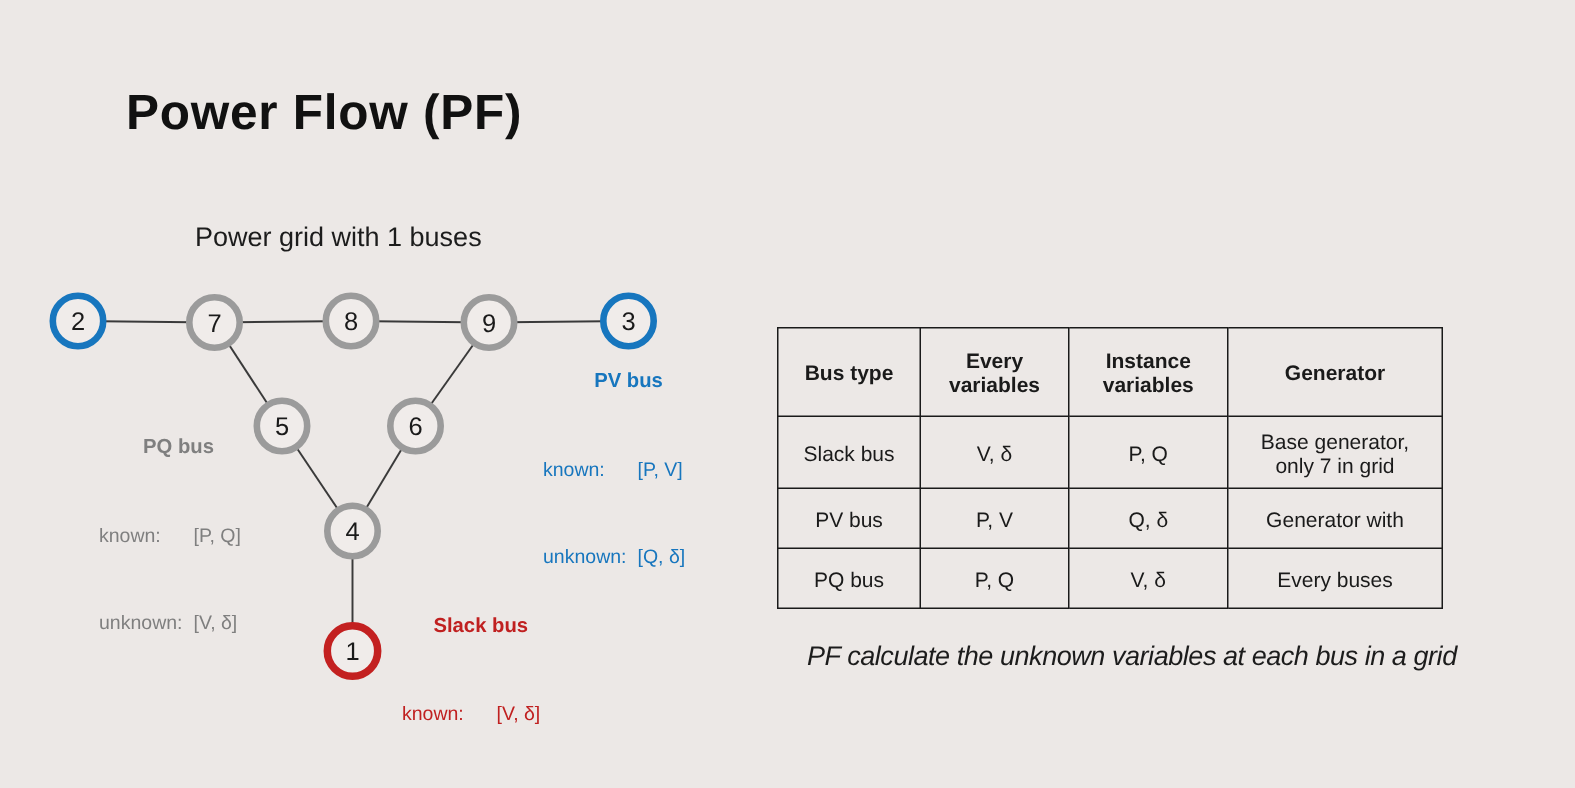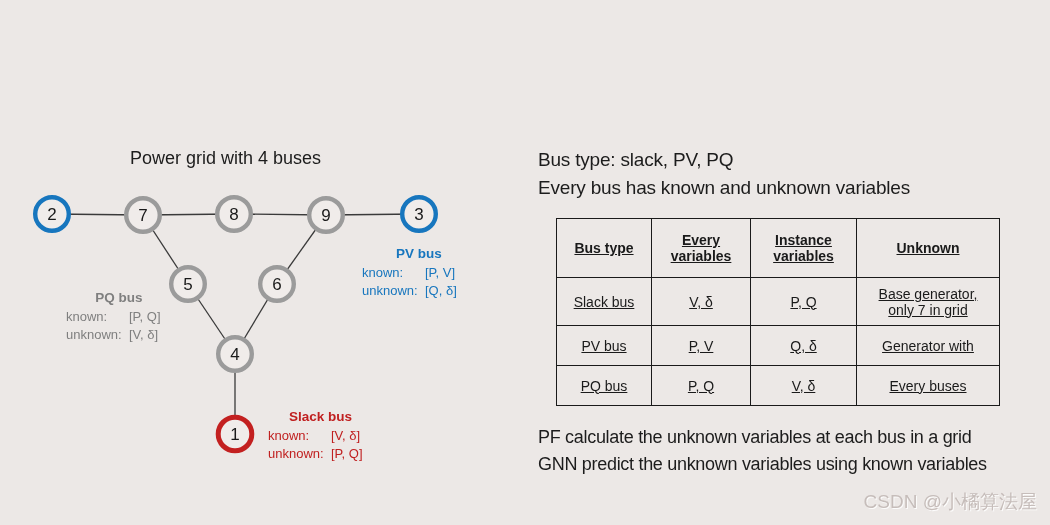--- a/index.html
+++ b/index.html
@@ -17,37 +17,36 @@
     letter-spacing:0.5px;
   }
   .caption{
     position:absolute;left:130px;top:148px;
     font-size:18px;color:#1c1c1c;
   }
   #graph-svg{position:absolute;left:0;top:0;width:1050px;height:525px;}
   .node-label{font-size:17px;fill:#1a1a1a;text-anchor:middle;font-family:"Liberation Sans",sans-serif;}
   .anno{position:absolute;font-size:13px;line-height:18.5px;}
   .anno-title{font-weight:bold;text-align:center;font-size:13.5px;}
-  .anno-label{display:inline-block;min-width:63px;}
+  .anno-label{display:inline-block;min-width:63px;margin-top:40px;}
   .anno.pv{left:362px;top:245px;width:114px;color:#1776be;}
   .anno.pq{left:66px;top:289px;width:106px;color:#7f7f7f;}
   .anno.slack{left:268px;top:408px;width:105px;color:#c02020;}
   .intro{
     position:absolute;left:538px;top:146px;
     font-size:19px;line-height:28px;color:#1c1c1c;letter-spacing:-0.2px;
   }
   .outro{
     position:absolute;left:538px;top:424px;
-    font-size:18px;line-height:27px;color:#1c1c1c;letter-spacing:-0.3px;
+    font-size:18px;line-height:27px;color:#1c1c1c;letter-spacing:-0.3px;font-style:italic;
   }
   table.bus-table{
-    position:absolute;left:556px;top:218px;
+    position:absolute;left:518px;top:218px;
     border-collapse:collapse;table-layout:fixed;
     background:transparent;
-    text-decoration:underline;
   }
   .bus-table th,.bus-table td{
     border:1.6px solid #1a1a1a;
     text-align:center;vertical-align:middle;
     white-space:pre-line;
     padding:2px 4px;
     font-size:14px;color:#1a1a1a;
   }
   .bus-table th{font-weight:bold;height:54px;}
   .bus-table tbody tr:nth-child(1) td{height:43px;}
@@ -57,22 +56,23 @@
     position:absolute;right:13px;top:489px;
     font-size:19px;color:#c6bdba;
     text-shadow:1px 1px 0 rgba(255,255,255,0.85);
   }
 </style>
 </head>
 <body>
 
 <div class="slide">
 
+  <div class="title">Power Flow (PF)</div>
 
-  <div class="caption">Power grid with 4 buses</div>
+  <div class="caption">Power grid with 1 buses</div>
 
   <svg id="graph-svg">
       <line x1="52" y1="214" x2="143" y2="215" stroke="#3a3a3a" stroke-width="1.3"></line>
       <line x1="143" y1="215" x2="234" y2="214" stroke="#3a3a3a" stroke-width="1.3"></line>
       <line x1="234" y1="214" x2="326" y2="215" stroke="#3a3a3a" stroke-width="1.3"></line>
       <line x1="326" y1="215" x2="419" y2="214" stroke="#3a3a3a" stroke-width="1.3"></line>
       <line x1="143" y1="215" x2="188" y2="284" stroke="#3a3a3a" stroke-width="1.3"></line>
       <line x1="188" y1="284" x2="235" y2="354" stroke="#3a3a3a" stroke-width="1.3"></line>
       <line x1="326" y1="215" x2="277" y2="284" stroke="#3a3a3a" stroke-width="1.3"></line>
       <line x1="277" y1="284" x2="235" y2="354" stroke="#3a3a3a" stroke-width="1.3"></line>
@@ -108,40 +108,36 @@
     <div class="anno-line"><span class="anno-label">known:</span><span>[P, Q]</span></div>
     <div class="anno-line"><span class="anno-label">unknown:</span><span>[V, δ]</span></div>
   </div>
 
   <div class="anno slack">
     <div class="anno-title">Slack bus</div>
     <div class="anno-line"><span class="anno-label">known:</span><span>[V, δ]</span></div>
     <div class="anno-line"><span class="anno-label">unknown:</span><span>[P, Q]</span></div>
   </div>
 
-  <div class="intro">
-    <div>Bus type: slack, PV, PQ</div>
-    <div>Every bus has known and unknown variables</div>
-  </div>
 
   <table class="bus-table">
     <colgroup>
         <col style="width: 95px;">
         <col style="width: 99px;">
         <col style="width: 106px;">
         <col style="width: 143px;">
       </colgroup>
     <thead>
         <tr>
           <th>Bus type</th>
           <th>Every
 variables</th>
           <th>Instance
 variables</th>
-          <th>Unknown</th>
+          <th>Generator</th>
         </tr>
       </thead>
     <tbody>
         <tr>
           <td>Slack bus</td>
           <td>V, δ</td>
           <td>P, Q</td>
           <td>Base generator,
 only 7 in grid</td>
         </tr>
@@ -155,18 +151,16 @@
           <td>PQ bus</td>
           <td>P, Q</td>
           <td>V, δ</td>
           <td>Every buses</td>
         </tr>
       </tbody>
   </table>
 
   <div class="outro">
     <div>PF calculate the unknown variables at each bus in a grid</div>
-    <div>GNN predict the unknown variables using known variables</div>
   </div>
 
-  <div class="watermark">CSDN @小橘算法屋</div>
 
 </div>
 
 </body></html>

